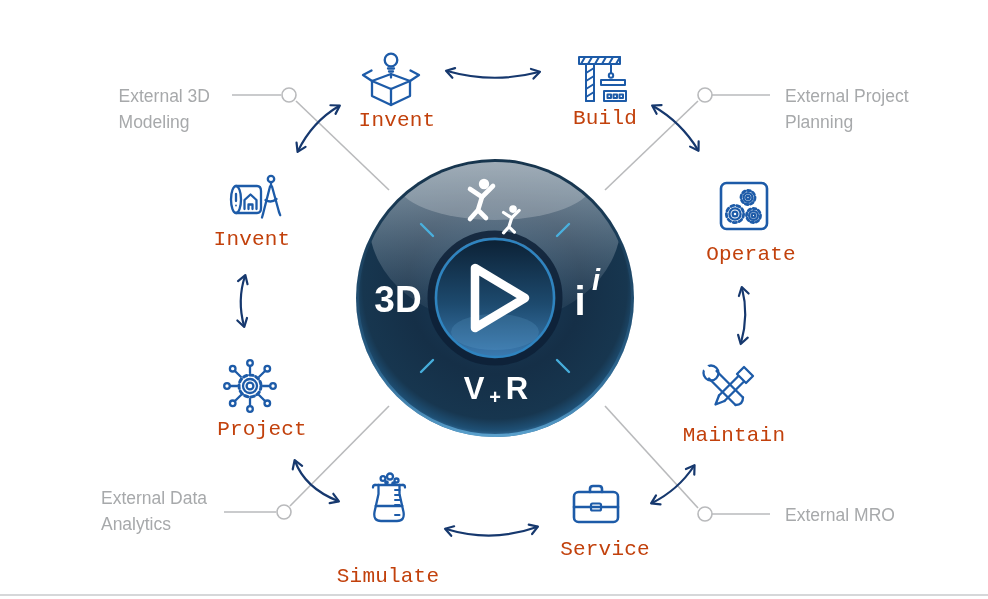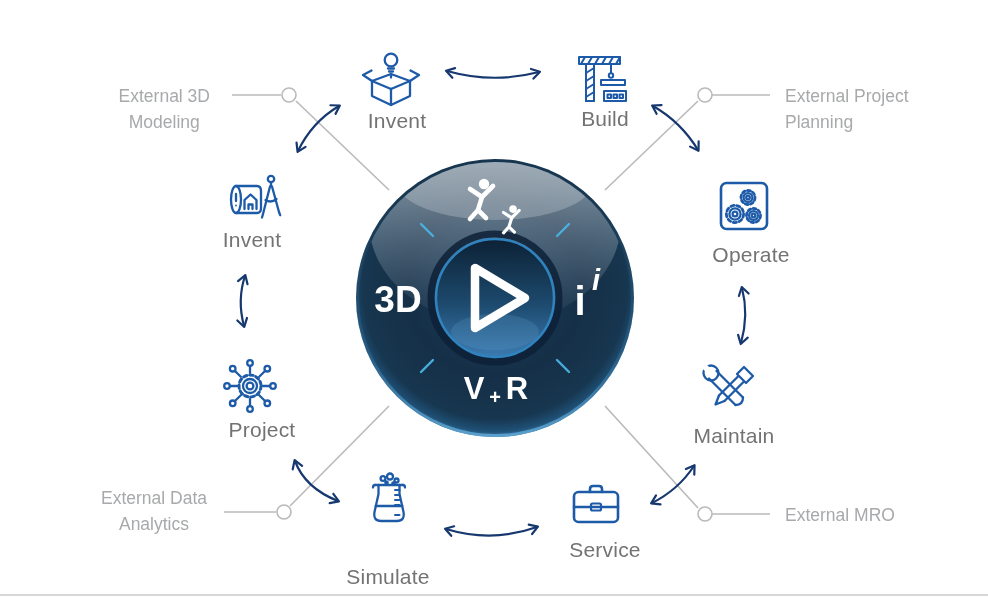--- a/index.html
+++ b/index.html
@@ -1,23 +1,23 @@
 <!DOCTYPE html>
 <html><head>
 <meta charset="utf-8">
 <style>
   html,body{margin:0;padding:0;background:#fff;}
   #stage{position:relative;width:988px;height:599px;background:#fff;overflow:hidden;
          font-family:"Liberation Sans","DejaVu Sans",sans-serif;}
   #stage svg{position:absolute;left:0;top:0;}
-  .node-label{position:absolute;transform:translateX(-50%);color:#737373;
-              font-size:21px;font-weight:500;letter-spacing:.2px;white-space:nowrap;}
+  .node-label{position:absolute;transform:translateX(-50%);color:#c2410c;
+              font-size:21px;font-weight:500;letter-spacing:.2px;white-space:nowrap;font-family:Liberation Mono, monospace;}
   .ext-label{position:absolute;color:#a7a9ab;font-size:17.5px;line-height:26px;
              font-weight:400;white-space:nowrap;}
-  .ext-label.right-align{text-align:center;}
+  .ext-label.right-align{text-align:left;}
   .divider{position:absolute;left:0;right:0;top:594px;height:2px;background:#d6d7d9;}
   .wheel-text{font-family:"Liberation Sans","DejaVu Sans",sans-serif;fill:#fff;font-weight:bold;}
 </style>
 </head>
 <body>
 
 <div id="stage">
 
 <svg width="988" height="599" viewBox="0 0 988 599">
   <defs>

